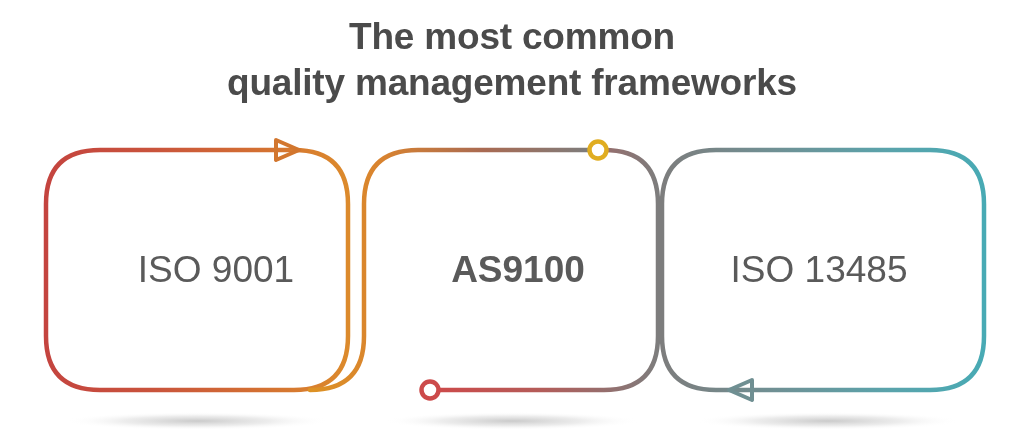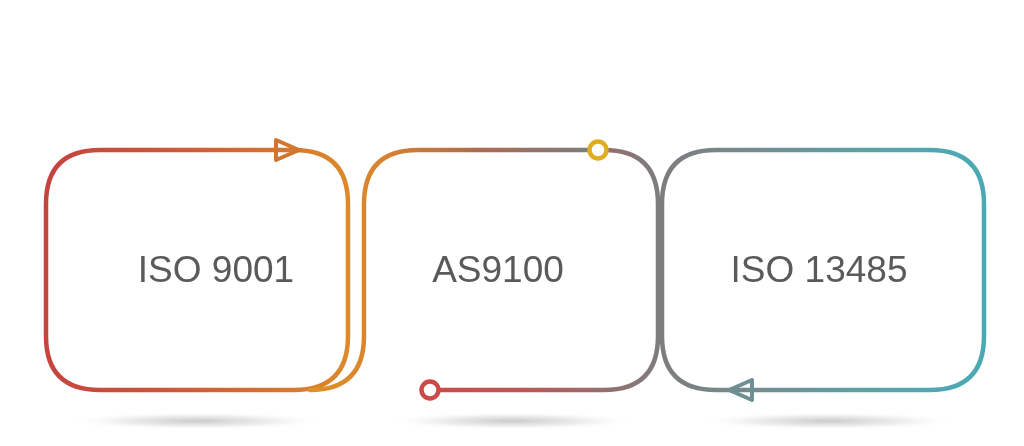--- a/index.html
+++ b/index.html
@@ -48,21 +48,21 @@
     font-family: "Liberation Sans", sans-serif;
     font-weight: 400;
     font-size: 37px;
     line-height: 44px;
     color: #5a5a5a;
     text-align: center;
     white-space: nowrap;
     z-index: 4;
   }
   .label-1 { left: 44px;  top: 248px; width: 344px; }
-  .label-2 { left: 350px; top: 248px; width: 296px; }
+  .label-2 { left: 370px; top: 248px; width: 296px; font-weight: bold; }
   .label-3 { left: 660px; top: 248px; width: 318px; }
 
   svg.flowchart {
     position: absolute;
     left: 0;
     top: 0;
     width: 1024px;
     height: 446px;
     z-index: 2;
   }
@@ -75,20 +75,24 @@
     height: 446px;
     z-index: 1;
     pointer-events: none;
   }
 </style>
 </head>
 <body>
 
 <div id="infographic">
 
+  <div class="title-block">
+    <span class="title-line">The most common</span>
+    <span class="title-line">quality management frameworks</span>
+  </div>
 
   <svg class="shadow-layer" viewBox="0 0 1024 446" xmlns="http://www.w3.org/2000/svg">
     <defs>
       <radialGradient id="shadowGrad" cx="50%" cy="50%" r="50%">
         <stop offset="0%" stop-color="#8a8a8a" stop-opacity="0.45"></stop>
         <stop offset="55%" stop-color="#9a9a9a" stop-opacity="0.18"></stop>
         <stop offset="100%" stop-color="#ffffff" stop-opacity="0"></stop>
       </radialGradient>
     </defs>
     <ellipse cx="197" cy="421" rx="133" ry="9" fill="url(#shadowGrad)"></ellipse>

